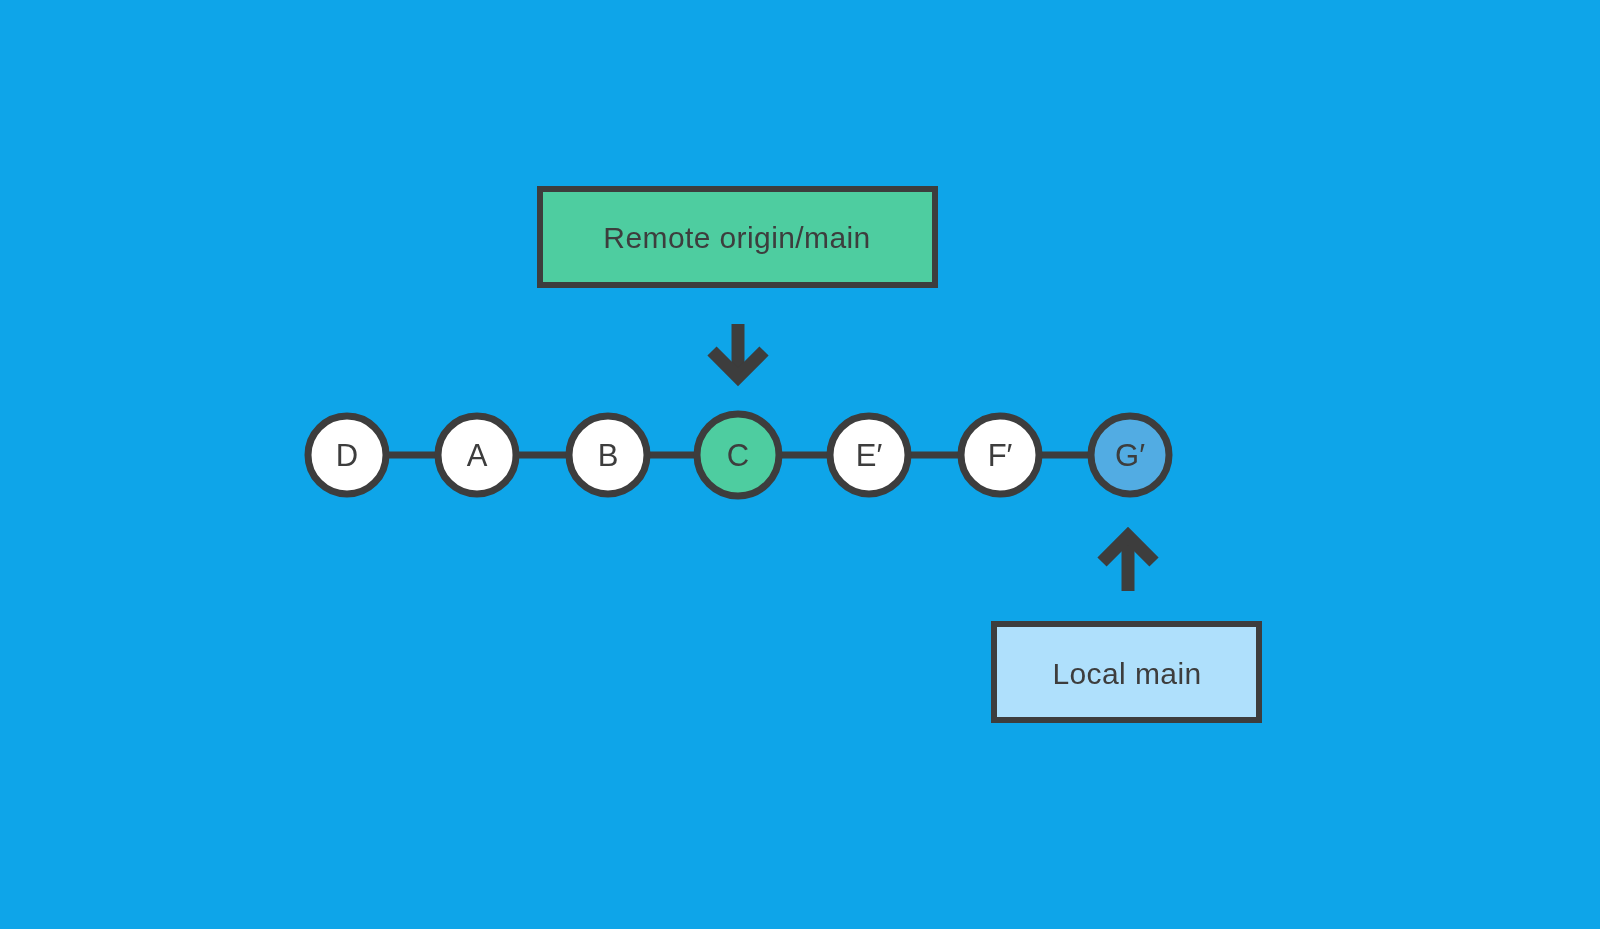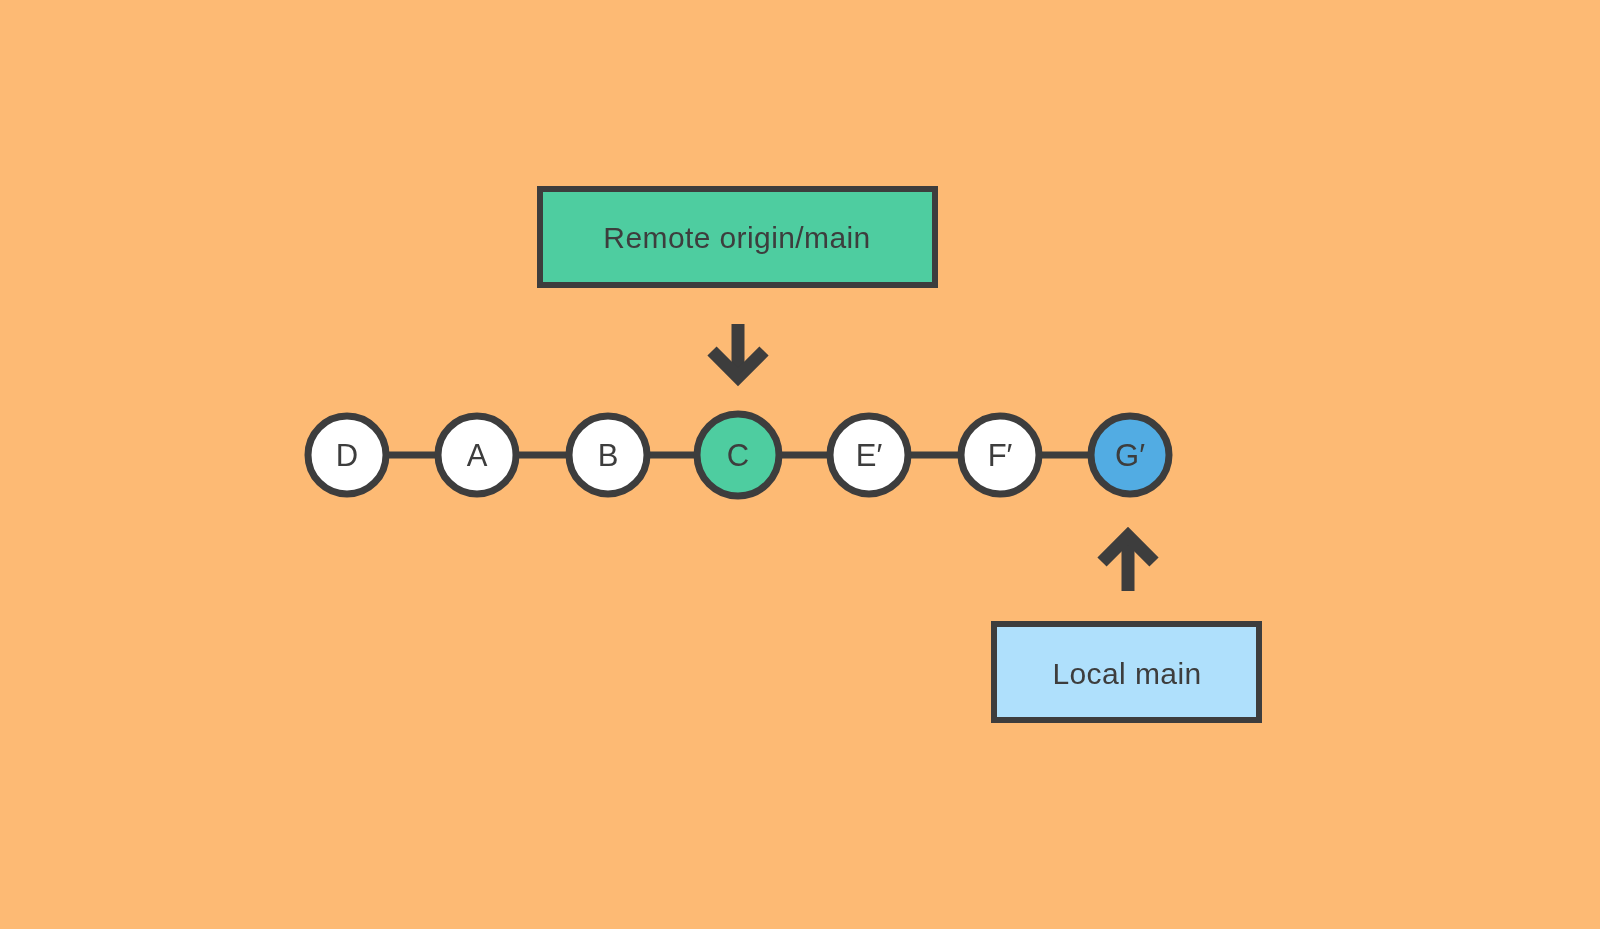--- a/index.html
+++ b/index.html
@@ -8,21 +8,21 @@
     padding: 0;
     background: #ffffff;
   }
   body {
     font-family: "Liberation Sans", sans-serif;
   }
   #canvas {
     position: relative;
     width: 1600px;
     height: 929px;
-    background: #fdba74;
+    background: #0ea5e9;
     overflow: hidden;
   }
   #diagram-svg {
     position: absolute;
     left: 0;
     top: 0;
     width: 1600px;
     height: 929px;
     display: block;
   }

